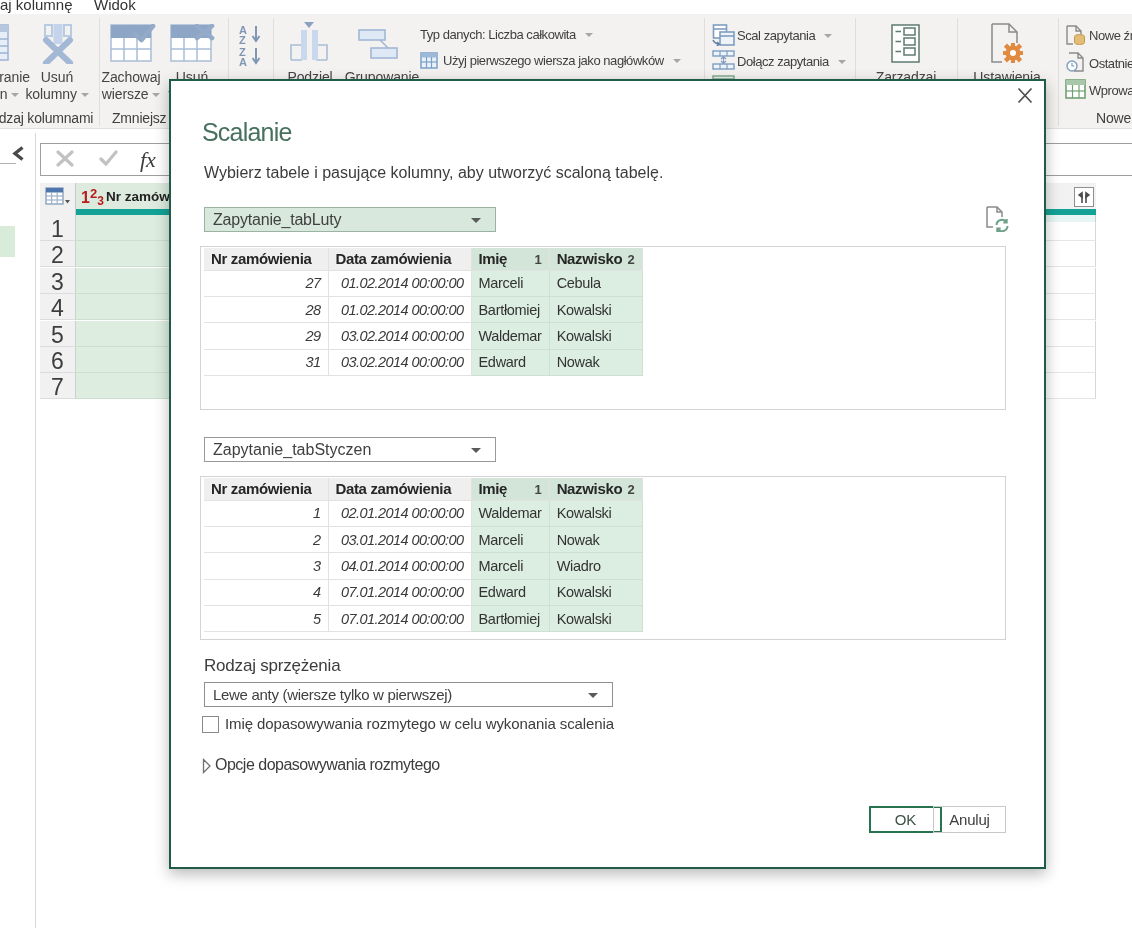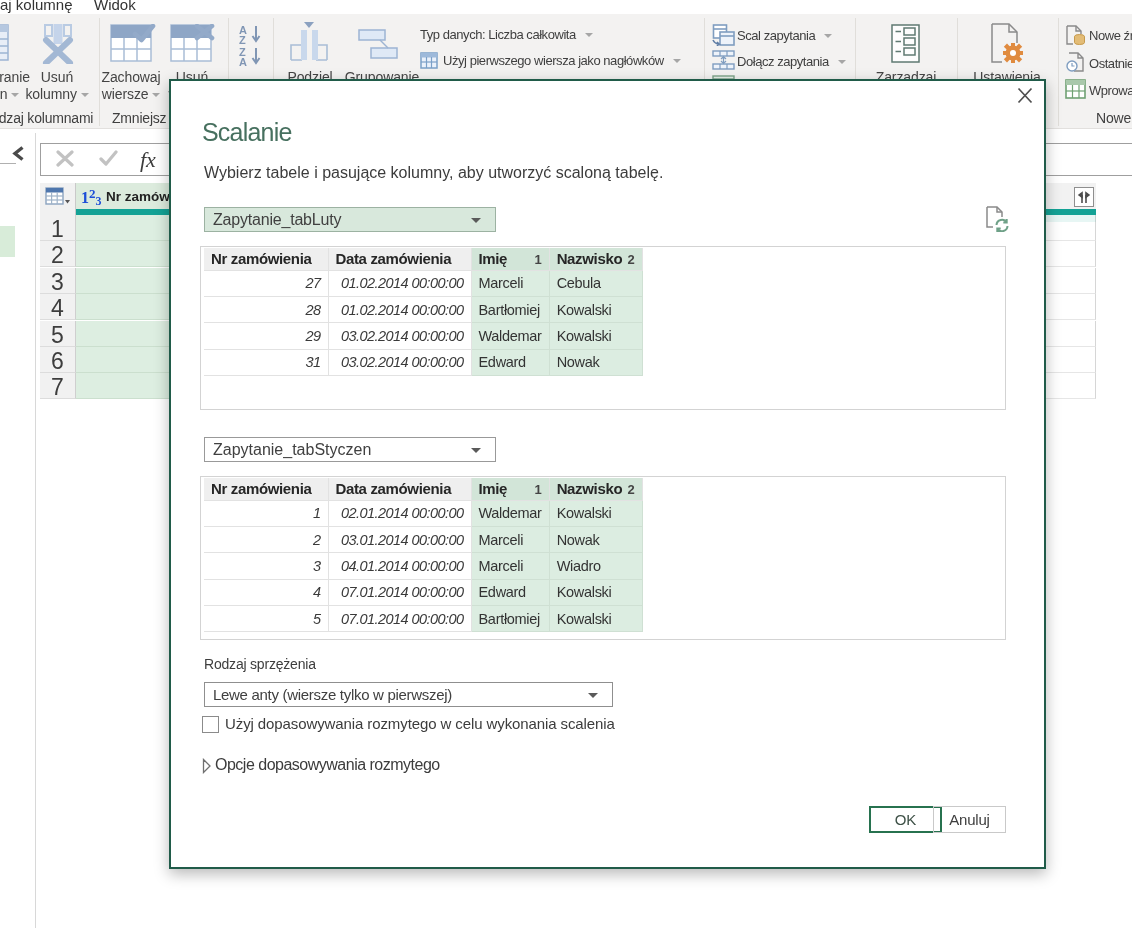--- a/index.html
+++ b/index.html
@@ -232,21 +232,21 @@
 <svg class="abs" style="left:45px; top:187px;" width="26" height="18" viewBox="0 0 26 18">
   <rect x="1" y="1" width="17" height="16" fill="#fff" stroke="#8ba3bf" stroke-width="1.4"></rect>
   <rect x="1" y="1" width="17" height="4.5" fill="#4e76ad"></rect>
   <line x1="6.6" y1="5" x2="6.6" y2="17" stroke="#9fb3c9" stroke-width="1.2"></line>
   <line x1="12.2" y1="5" x2="12.2" y2="17" stroke="#9fb3c9" stroke-width="1.2"></line>
   <line x1="1" y1="9" x2="18" y2="9" stroke="#9fb3c9" stroke-width="1.2"></line>
   <line x1="1" y1="13" x2="18" y2="13" stroke="#9fb3c9" stroke-width="1.2"></line>
   <path d="M20 13 l5 0 l-2.5 3.5 Z" fill="#555"></path>
 </svg>
 <div class="abs colhead"></div>
-<div class="abs" style="left:81px; top:186px; color:#1d4ed8; z-index:1;font-family:Liberation Serif, serif;">
+<div class="abs" style="left:81px; top:186px; color:#b91c1c; z-index:1;">
   <span style="font-size:16px; font-weight:bold;">1</span><span style="font-size:13px; font-weight:bold; vertical-align:5px;">2</span><span style="font-size:12px; font-weight:bold; vertical-align:-2px;">3</span>
 </div>
 <div class="abs" style="left:106px; top:189px; font-size:13.5px; font-weight:bold; color:#222; z-index:1; white-space:nowrap;">Nr zamówienia</div>
 <div class="abs tealbar"></div>
 
 <div class="abs" style="left:1000px; top:183px; width:96px; height:26px; background:#f2f2f2;"></div>
 <div class="abs" style="left:1074px; top:187px; width:20px; height:20px; background:#fff; border:1px solid #8f8f8f;"></div>
 <svg class="abs" style="left:1076px; top:190px;" width="16" height="14" viewBox="0 0 16 14">
   <path d="M6 5 v8" fill="none" stroke="#4d4d4d" stroke-width="1.6"></path>
   <path d="M6.8 1.2 L1.8 5 L6.8 8.8 Z" fill="#4d4d4d"></path>
@@ -375,28 +375,28 @@
       <tr>
               <td class="num">5</td>
               <td class="num">07.01.2014 00:00:00</td>
               <td class="g">Bartłomiej</td>
               <td class="g">Kowalski</td>
             </tr>
     </tbody>
         </table>
   </div>
 
-  <div class="abs" style="left:35px; top:577px; font-size:14px; letter-spacing:-0.2px; color:#3d3d3d;">Rodzaj sprzężenia</div>
+  <div class="abs" style="left:35px; top:577px; font-size:17px; letter-spacing:-0.2px; color:#3d3d3d;">Rodzaj sprzężenia</div>
   <div class="abs dd" style="left:35px; top:603px; width:409px; background:#fff; border:1px solid #8f8f8f;">
     <span class="ddtxt" style="font-size:15px; letter-spacing:-0.3px;">Lewe anty (wiersze tylko w pierwszej)</span>
     <span class="ddcaret"></span>
   </div>
 
   <div class="abs" style="left:33px; top:637px; width:17px; height:17px; background:#fff; border:1px solid #8b8b8b;"></div>
-  <div class="abs" style="left:56px; top:636px; font-size:15px; letter-spacing:-0.1px; color:#3c3c3c; white-space:nowrap;">Użyj dopasowywania rozmytego w celu wykonania scalenia</div>
+  <div class="abs" style="left:56px; top:636px; font-size:15px; letter-spacing:-0.1px; color:#3c3c3c; white-space:nowrap;">Imię dopasowywania rozmytego w celu wykonania scalenia</div>
 
   <svg class="abs" style="left:33px; top:679px;" width="10" height="16" viewBox="0 0 10 16">
     <path d="M1.5 1.5 L8 8 L1.5 14.5 Z" fill="none" stroke="#707070" stroke-width="1.3"></path>
   </svg>
   <div class="abs" style="left:46px; top:677px; font-size:16px; letter-spacing:-0.5px; color:#3c3c3c; white-space:nowrap;">Opcje dopasowywania rozmytego</div>
 
   <div class="abs btn" style="left:672px; top:727px; width:73px; border:2px solid #27724f; line-height:23px; color:#3e5147;margin-left:28px;">OK</div>
   <div class="abs btn" style="left:764px; top:727px; width:73px; border:1px solid #c9c9c9; line-height:25px;">Anuluj</div>
 </div>
 </div>

